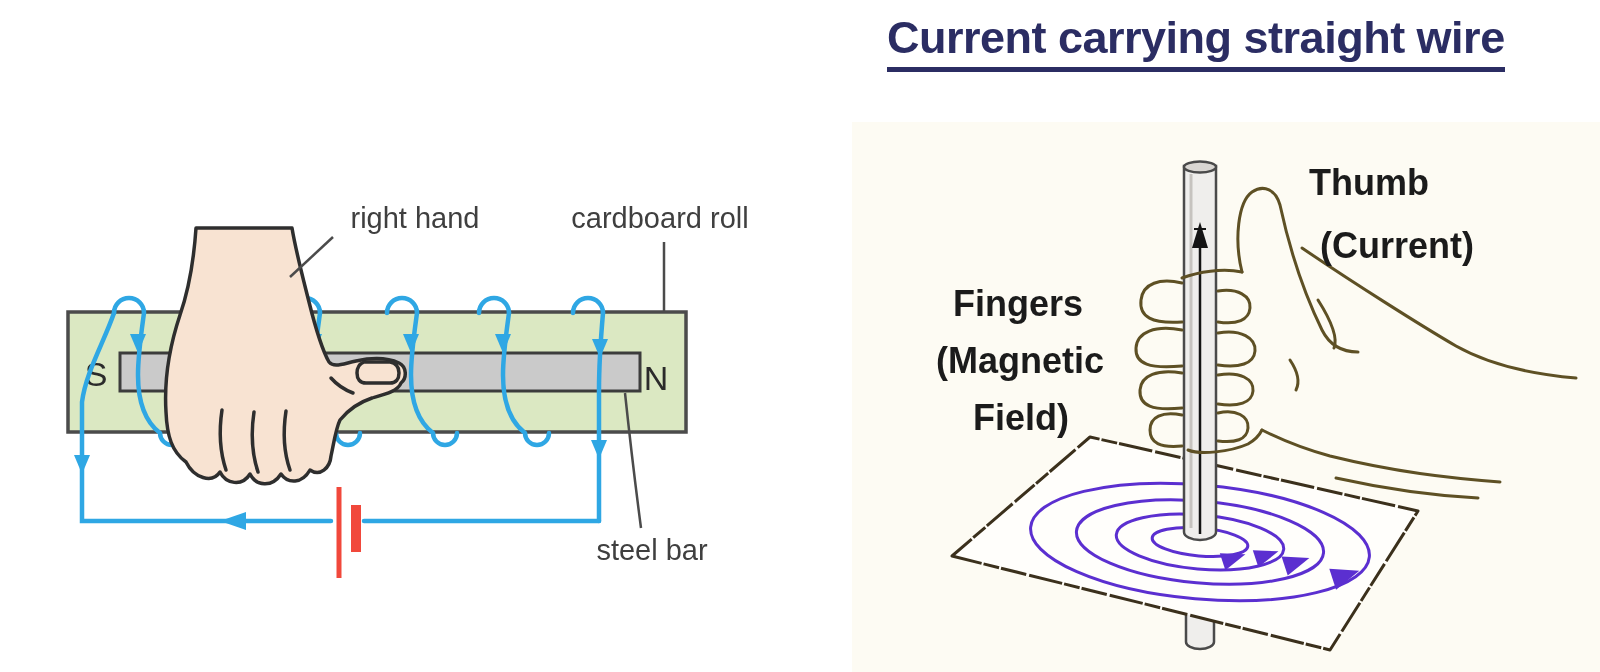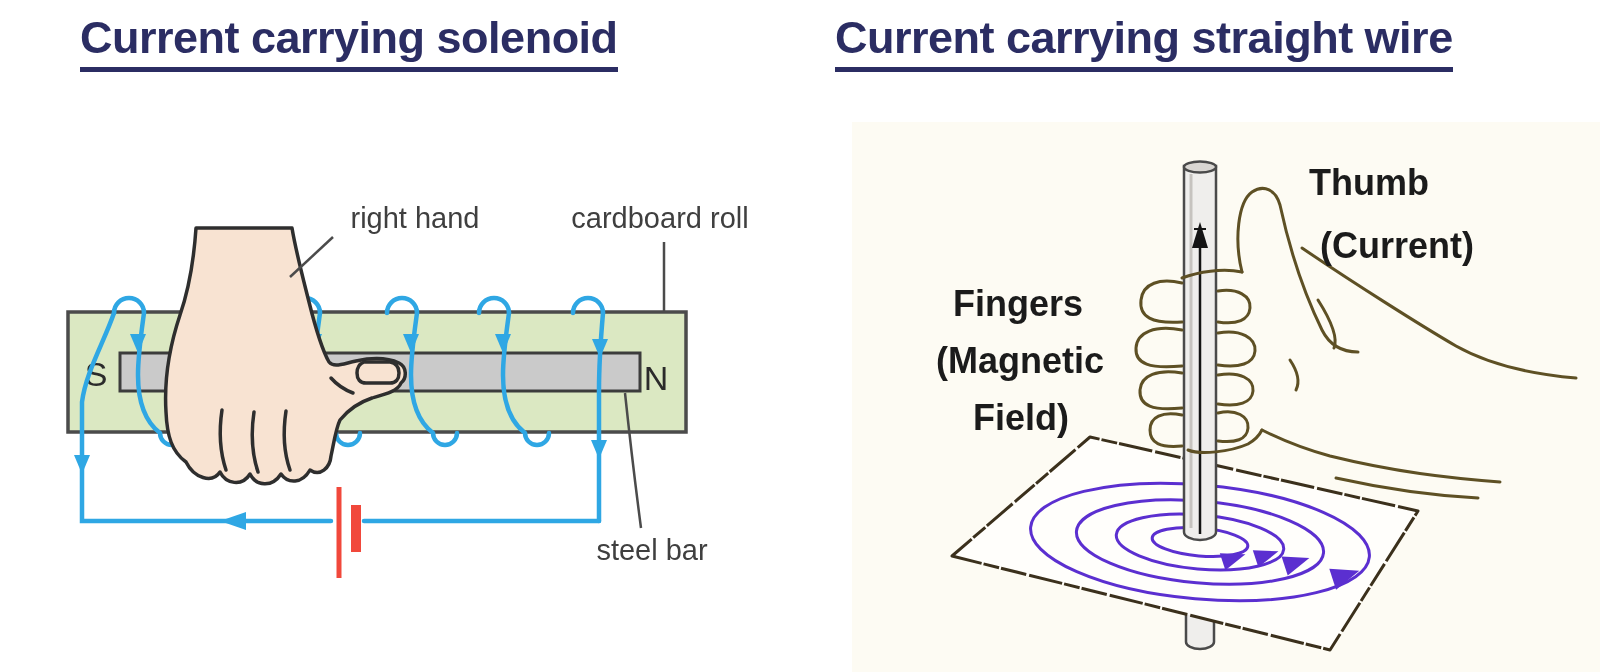--- a/index.html
+++ b/index.html
@@ -2,39 +2,38 @@
 <html><head>
 <meta charset="utf-8">
 <style>
   html,body{margin:0;padding:0;background:#ffffff;}
   .canvas{position:relative;width:1600px;height:672px;background:#ffffff;overflow:hidden;
           font-family:"Liberation Sans",sans-serif;}
   .title{position:absolute;top:12px;font-weight:bold;font-size:45px;color:#2b2d63;
          letter-spacing:-0.5px;white-space:nowrap;}
   .title .ul{border-bottom:5px solid #2b2d63;padding-bottom:3px;display:inline-block;}
   .t-left{left:80px;}
-  .t-right{left:835px;}
+  .t-right{left:887px;}
   svg{position:absolute;left:0;top:0;}
   .diag-label{font-family:"Liberation Sans",sans-serif;font-size:29px;fill:#3f3f3f;}
   .pole{font-family:"Liberation Sans",sans-serif;font-size:34px;fill:#2b2b2b;}
   .rh-label{font-family:"Liberation Sans",sans-serif;font-size:36px;font-weight:bold;fill:#1b1b1b;}
   .leader{stroke:#4b4b4b;stroke-width:2.5;fill:none;}
   .coil{stroke:#2fa7e4;stroke-width:4.5;fill:none;stroke-linecap:round;}
   .coilfill{fill:#2fa7e4;stroke:none;}
   .handL{stroke:#2e2e2e;stroke-width:3.5;stroke-linejoin:round;stroke-linecap:round;}
   .handR{stroke:#5e5024;stroke-width:3;fill:none;stroke-linejoin:round;stroke-linecap:round;}
   .violet{stroke:#5b2fd0;stroke-width:3;fill:none;}
   .violetfill{fill:#5b2fd0;stroke:none;}
 </style>
 </head>
 <body>
 
 <div class="canvas">
 
-  <div class="title t-left"><span class="ul">Current carrying solenoid</span></div>
   <div class="title t-right"><span class="ul">Current carrying straight wire</span></div>
 
   <svg width="1600" height="672" viewBox="0 0 1600 672">
 
     <g>
 
       <rect x="68" y="312" width="618" height="120" stroke="#4b4b4b" stroke-width="3.5" fill="#dbe8c2"></rect>
 
       <rect x="120" y="353" width="520" height="38" stroke="#3c3c3c" stroke-width="3" fill="#cacaca"></rect>
 

